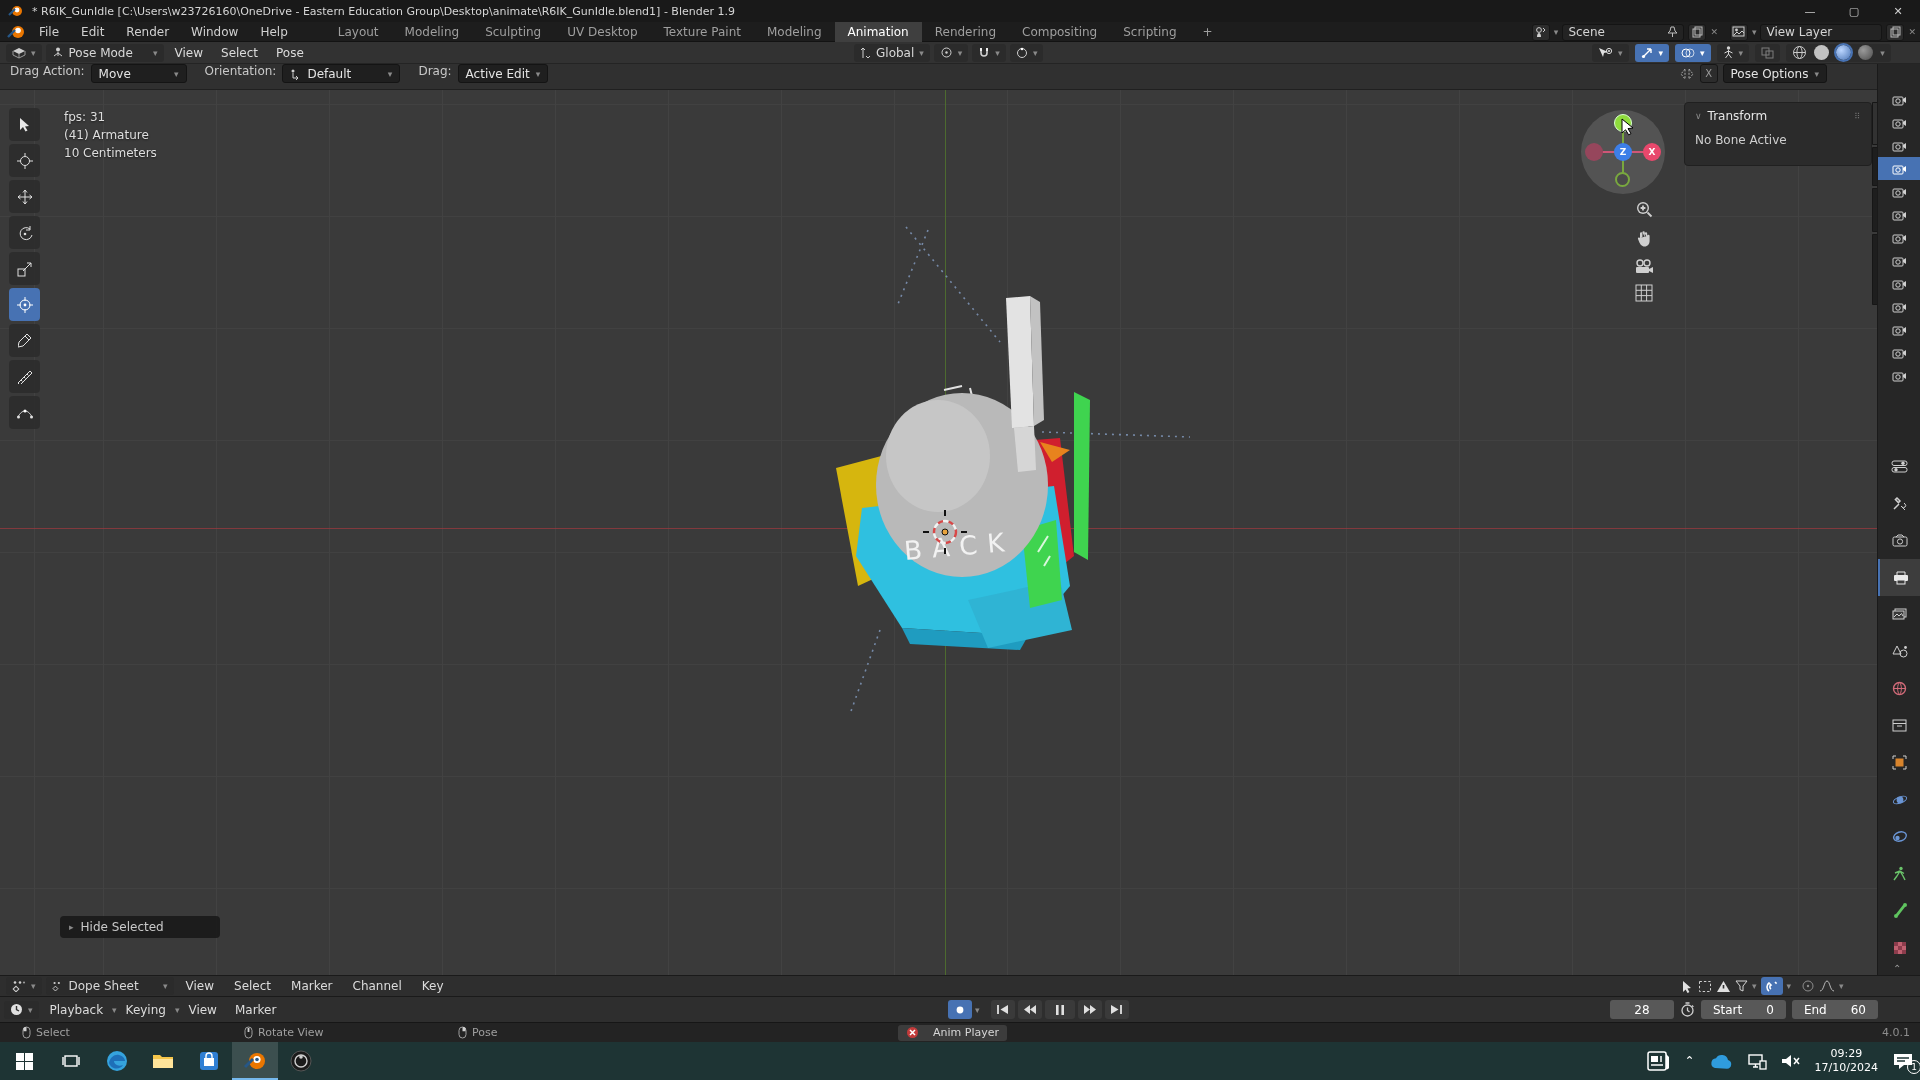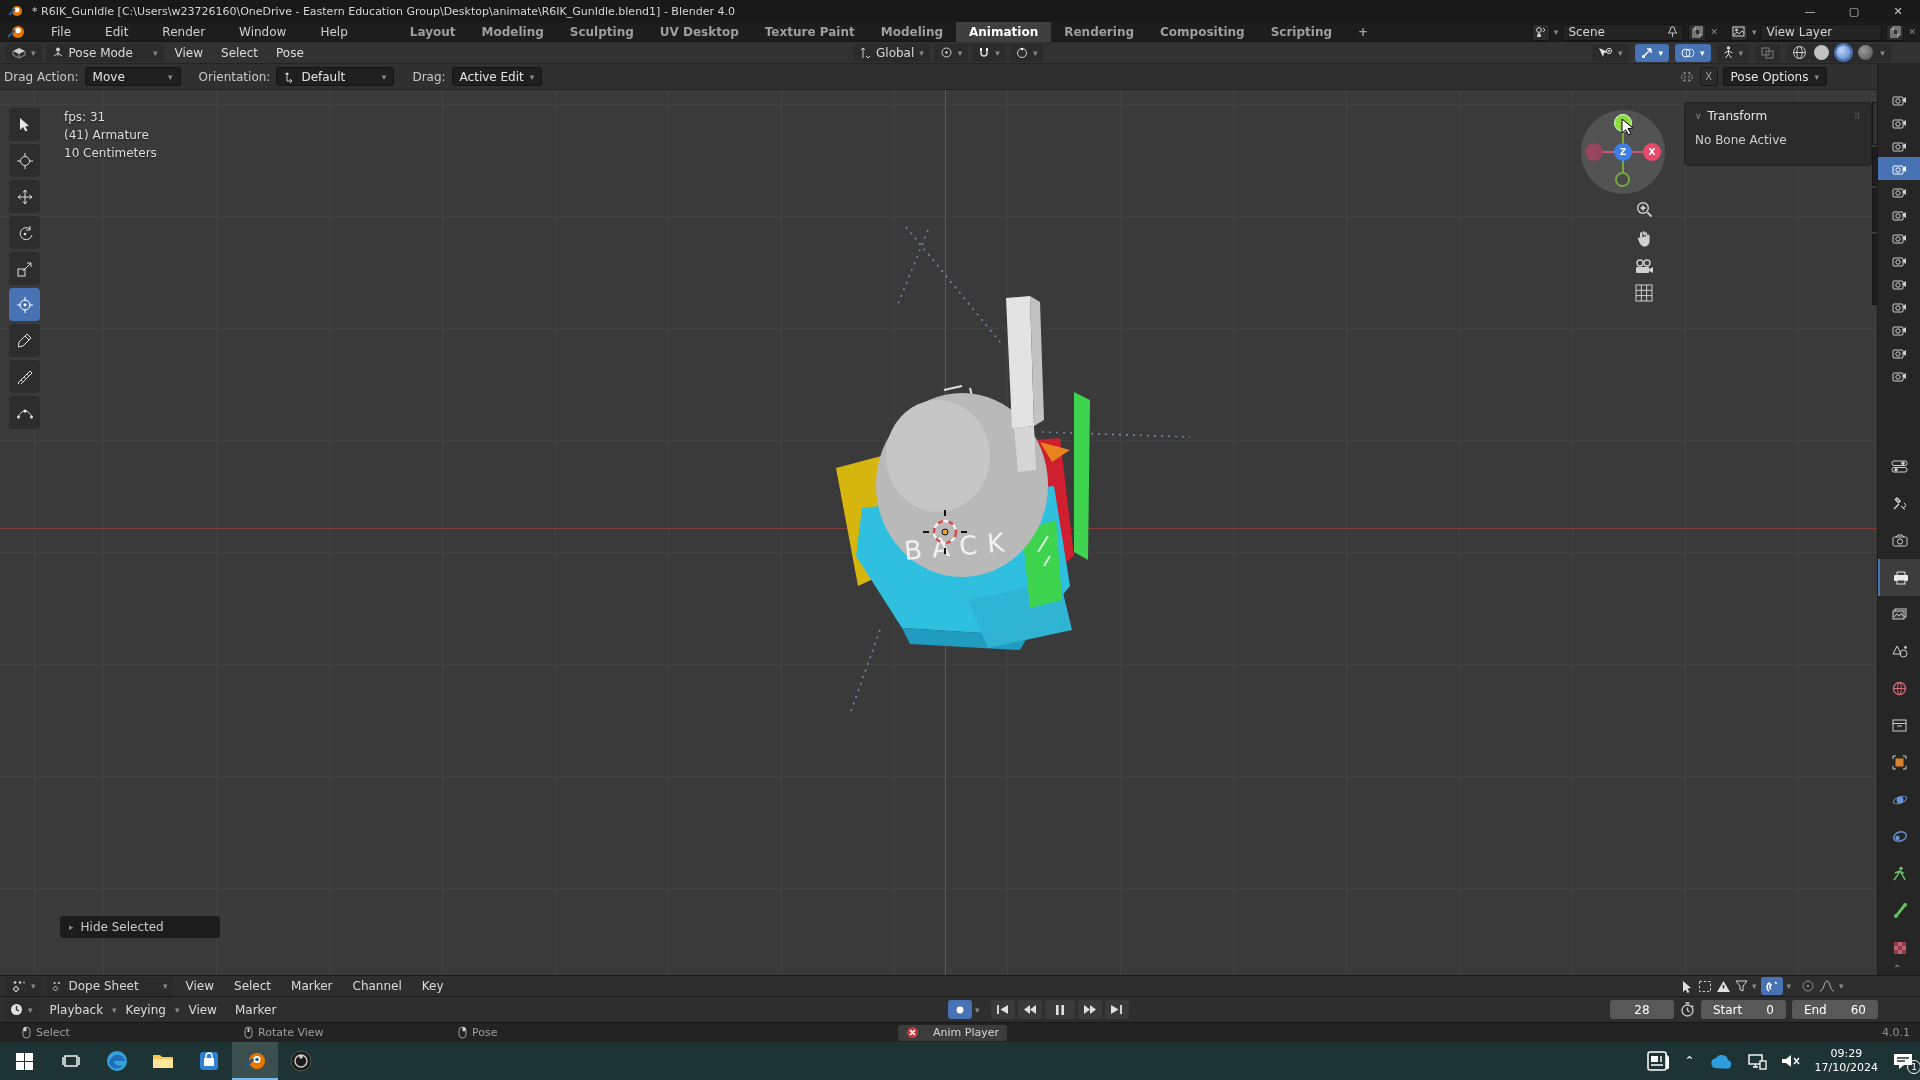--- a/index.html
+++ b/index.html
@@ -11,23 +11,23 @@
   
   #titlebar { position:absolute; left:0; top:0; width:1920px; height:22px; background:#191919;
     display:flex; align-items:center; gap:8px; padding-left:8px; }
   #titlebar .title { color:#d5d5d5; font-size:11px; white-space:nowrap; }
   #wincontrols { position:absolute; right:0; top:0; height:22px; display:flex; }
   #wincontrols span { width:44px; height:22px; display:flex; align-items:center; justify-content:center;
     color:#cfcfcf; font-size:11px; }
 
   
   #topbar { position:absolute; left:0; top:22px; width:1920px; height:20px; background:#1d1d1d;
-    display:flex; align-items:center; border-bottom:1px solid #131313;gap:12px; }
+    display:flex; align-items:center; border-bottom:1px solid #131313; }
   #topbar .menu { padding:0 11px; color:#d0d0d0; }
-  #workspaces { display:flex; margin-left:26px; height:20px; align-items:stretch;font-weight:bold; }
+  #workspaces { display:flex; margin-left:26px; height:20px; align-items:stretch; }
   #workspaces .ws { padding:0 13px; display:flex; align-items:center; color:#9f9f9f; }
   #workspaces .ws.active { background:#3f3f3f; color:#ffffff; }
   #scenebar { position:absolute; right:4px; top:0; height:20px; display:flex; align-items:center; gap:4px; }
   .field { background:#232323; border:1px solid #141414; border-radius:3px; height:17px;
     display:flex; align-items:center; padding:0 5px; gap:5px; color:#d5d5d5; }
   .mini { color:#8a8a8a; font-size:9px; }
   .sqbtn { background:#2c2c2c; border:1px solid #161616; border-radius:3px; height:17px; min-width:18px;
     display:flex; align-items:center; justify-content:center; color:#9c9c9c; font-size:10px; }
 
   
@@ -36,21 +36,21 @@
   #vph .menu { padding:0 9px; color:#dcdcdc; }
   .hbox { background:#2b2b2b; border-radius:3px; height:18px; display:flex; align-items:center;
     padding:0 6px; gap:5px; margin:0 2px; }
   .hbox.blue { background:#4772b3; }
   #vph-center { position:absolute; left:852px; display:flex; align-items:center; }
   #vph-right { position:absolute; left:1590px; display:flex; align-items:center; gap:2px; }
   .ball { width:15px; height:15px; border-radius:50%; }
 
   
   #toolrow { position:absolute; left:0; top:64px; width:1877px; height:26px; background:#303030;
-    display:flex; align-items:center; gap:6px; padding-left:4px; border-bottom:1px solid #202020; }
+    display:flex; gap:6px; padding-left:10px; border-bottom:1px solid #202020; }
   #toolrow .lbl { color:#c8c8c8; }
   .drop { background:#1f1f1f; border:1px solid #141414; border-radius:3px; height:19px;
     display:flex; align-items:center; gap:6px; padding:0 7px; color:#e4e4e4; }
   #toolrow-right { position:absolute; right:50px; display:flex; align-items:center; gap:5px; }
 
   
   #viewport { position:absolute; left:0; top:90px; width:1877px; height:885px; background:#3a3a3a;
     background-image:
       repeating-linear-gradient(to right, #424242 0 1px, transparent 1px 113px),
       repeating-linear-gradient(to bottom, #414141 0 1px, transparent 1px 112px);
@@ -144,21 +144,21 @@
 </style>
 </head>
 <body>
 
 <div id="titlebar">
   <svg width="16" height="14" viewBox="0 0 16 14">
     <circle cx="9" cy="7" r="5" fill="#ea7600"></circle>
       <circle cx="9" cy="6" r="2.4" fill="#fff"></circle>
     <path d="M1 11L7 5" stroke="#265787" stroke-width="2.2"></path>
   </svg>
-  <span class="title">* R6IK_GunIdle [C:\Users\w23726160\OneDrive - Eastern Education Group\Desktop\animate\R6IK_GunIdle.blend1] - Blender 4.0</span>
+  <span class="title">* R6IK_GunIdle [C:\Users\w23726160\OneDrive - Eastern Education Group\Desktop\animate\R6IK_GunIdle.blend1] - Blender 1.9</span>
   <div id="wincontrols">
     <span>—</span>
     <span>▢</span>
     <span class="close">✕</span>
   </div>
 </div>
 
 <div id="topbar">
   <svg width="22" height="16" viewBox="0 0 22 16" style="margin-left:6px">
     <circle cx="12" cy="8" r="6" fill="#ea7600"></circle>

